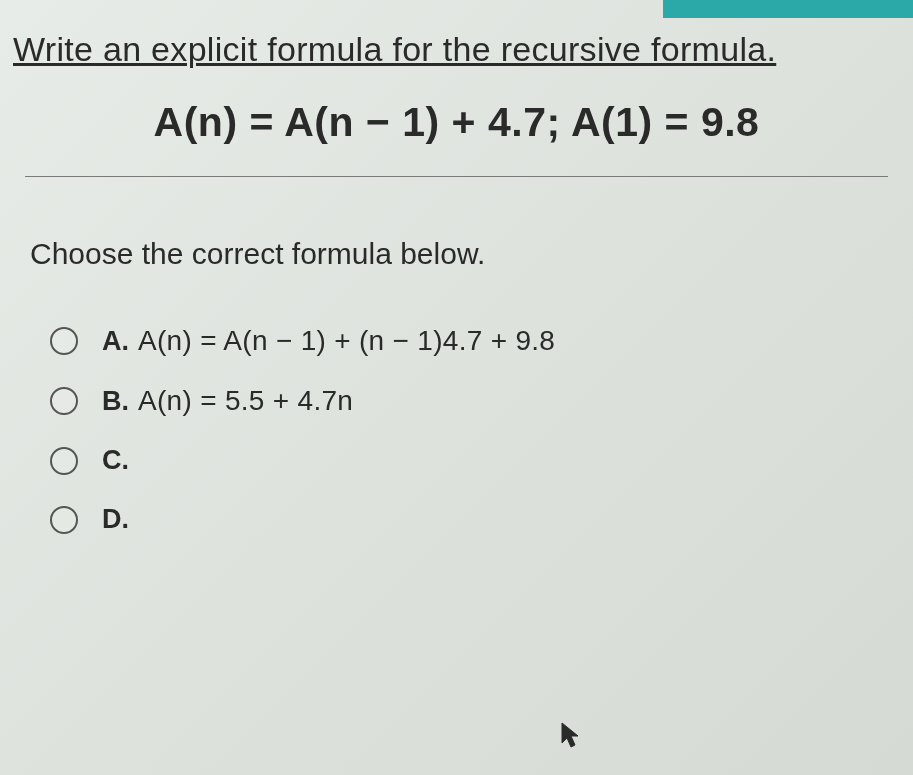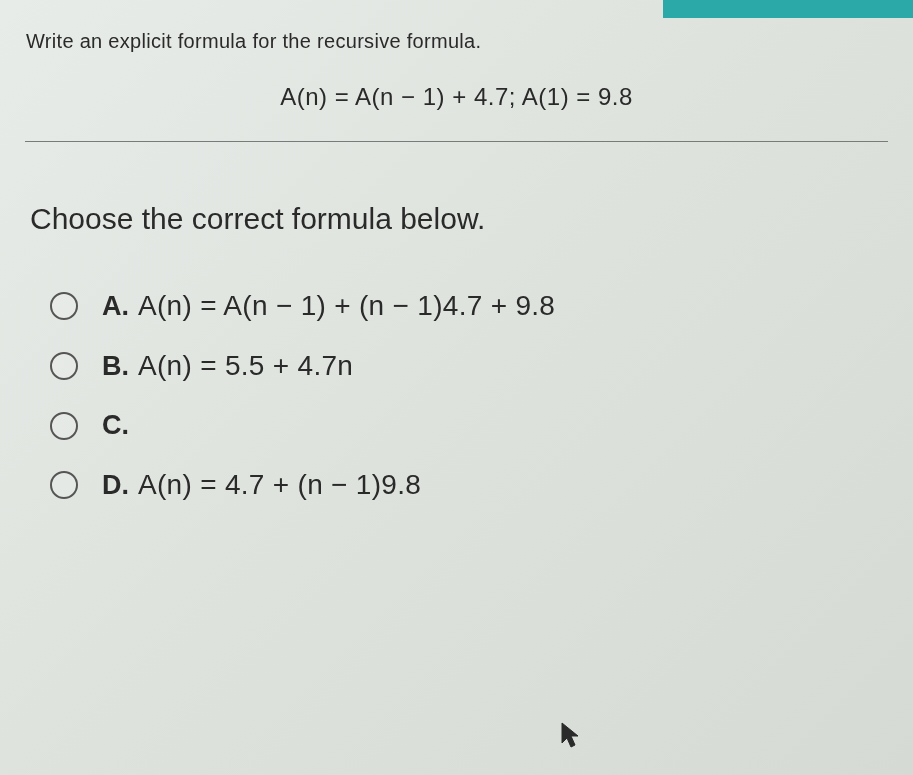--- a/index.html
+++ b/index.html
@@ -19,29 +19,31 @@
     }
     .top-edge {
       position: absolute;
       top: 0;
       right: 0;
       width: 250px;
       height: 18px;
       background: #2ba8a8;
     }
     .question-prompt {
-      font-size: 20px;
-      padding: 0 30px 20px 26px;
+      font-size: 34px;
+      padding: 0 30px 20px 13px;
       letter-spacing: 0.3px;
+      text-decoration: underline;
     }
     .formula-line {
-      font-size: 24px;
+      font-size: 41px;
       text-align: center;
       padding: 10px 0 30px 0;
       letter-spacing: 0.5px;
+      font-weight: bold;
     }
     .divider {
       border: none;
       border-top: 1.5px solid #7a7a7a;
       margin: 0 25px 60px 25px;
     }
     .choose-prompt {
       font-size: 30px;
       padding: 0 30px 40px 30px;
     }
@@ -102,21 +104,20 @@
     <div class="option-letter">B.</div>
     <div class="option-text">A(n) = 5.5 + 4.7n</div>
   </div>
   <div class="option-row">
     <div class="radio"></div>
     <div class="option-letter">C.</div>
   </div>
   <div class="option-row">
     <div class="radio"></div>
     <div class="option-letter">D.</div>
-    <div class="option-text">A(n) = 4.7 + (n − 1)9.8</div>
   </div>
 </div>
 
 <div class="cursor-icon">
   <svg width="24" height="30" viewBox="0 0 24 30">
     <path d="M 2 2 L 2 22 L 7 17 L 11 26 L 15 24 L 11 15 L 18 15 Z" fill="#2a2a2a" stroke="#2a2a2a" stroke-width="1"></path>
   </svg>
 </div>
 
 </body></html>

